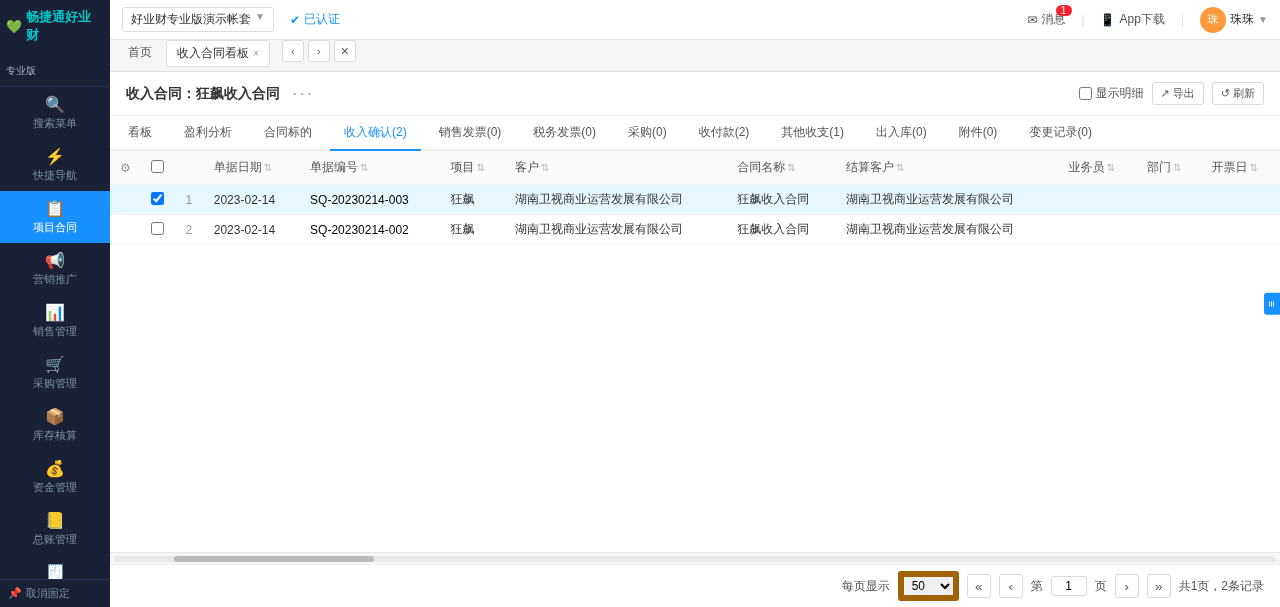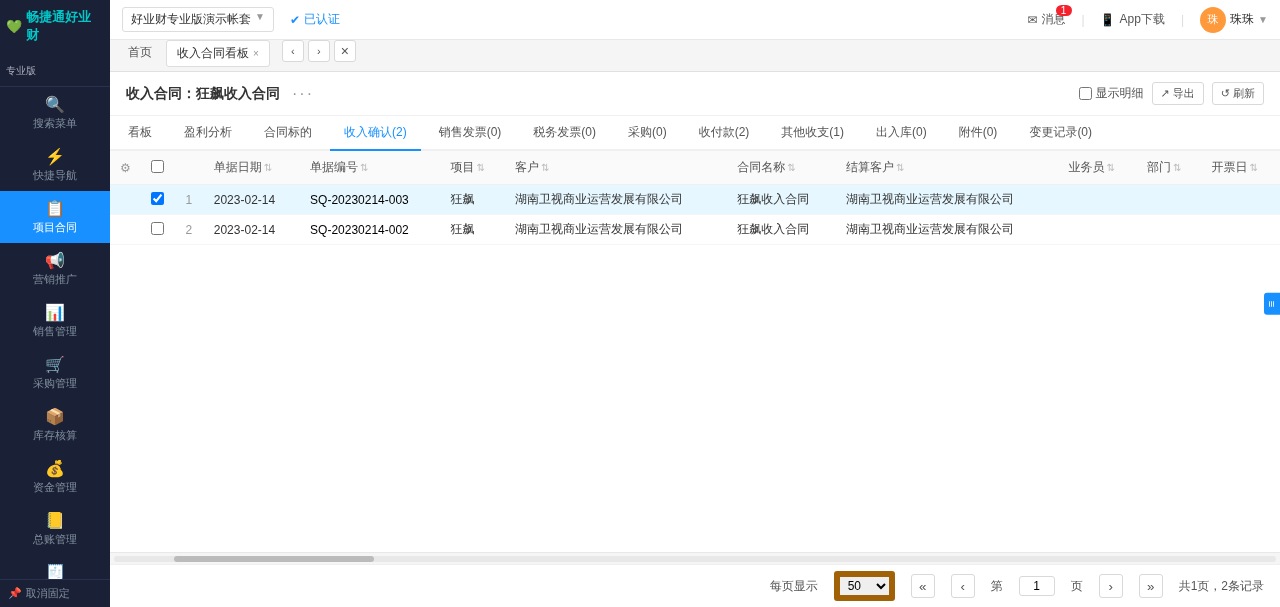--- a/index.html
+++ b/index.html
@@ -78,21 +78,21 @@
     
     .table-footer { background: #fffbe6; border-top: 1px solid #f0f0f0; padding: 6px 16px; display: flex; align-items: center; gap: 8px; font-size: 12px; min-height: 36px; }
     .footer-label { color: #555; font-weight: 500; }
 
     
     .hscrollbar { height: 12px; background: #f5f5f5; border-top: 1px solid #e8e8e8; display: flex; align-items: center; padding: 0 4px; }
     .hscrollbar-track { flex: 1; height: 6px; background: #e8e8e8; border-radius: 3px; position: relative; }
     .hscrollbar-thumb { width: 200px; height: 6px; background: #bbb; border-radius: 3px; position: absolute; left: 60px; }
 
     
-    .pagination { background: #fff; border-top: 1px solid #f0f0f0; padding: 6px 16px; display: flex; align-items: center; justify-content: flex-end; gap: 16px; font-size: 12px; }
+    .pagination { background: #fff; border-top: 1px solid #f0f0f0; padding: 6px 16px; display: flex; align-items: center; justify-content: flex-end; gap: 8px; font-size: 12px; }
     .pagination-label { color: #555; }
     .pagination-select { border: 6px solid #a16207; border-radius: 3px; padding: 1px 4px; font-size: 12px; }
     .pagination-btn { width: 24px; height: 24px; border: 1px solid #d9d9d9; border-radius: 3px; background: #fff; cursor: pointer; display: flex; align-items: center; justify-content: center; color: #555; }
     .pagination-btn:disabled { color: #ccc; cursor: not-allowed; }
     .pagination-input { width: 36px; border: 1px solid #d9d9d9; border-radius: 3px; text-align: center; padding: 2px; font-size: 12px; }
     .pagination-info { color: #555; }
 
     
     .right-panel-icon { position: fixed; right: 0; top: 50%; transform: translateY(-50%); background: #1890ff; color: #fff; width: 16px; padding: 8px 2px; cursor: pointer; border-radius: 3px 0 0 3px; writing-mode: vertical-rl; font-size: 11px; display: flex; flex-direction: column; align-items: center; }
 

